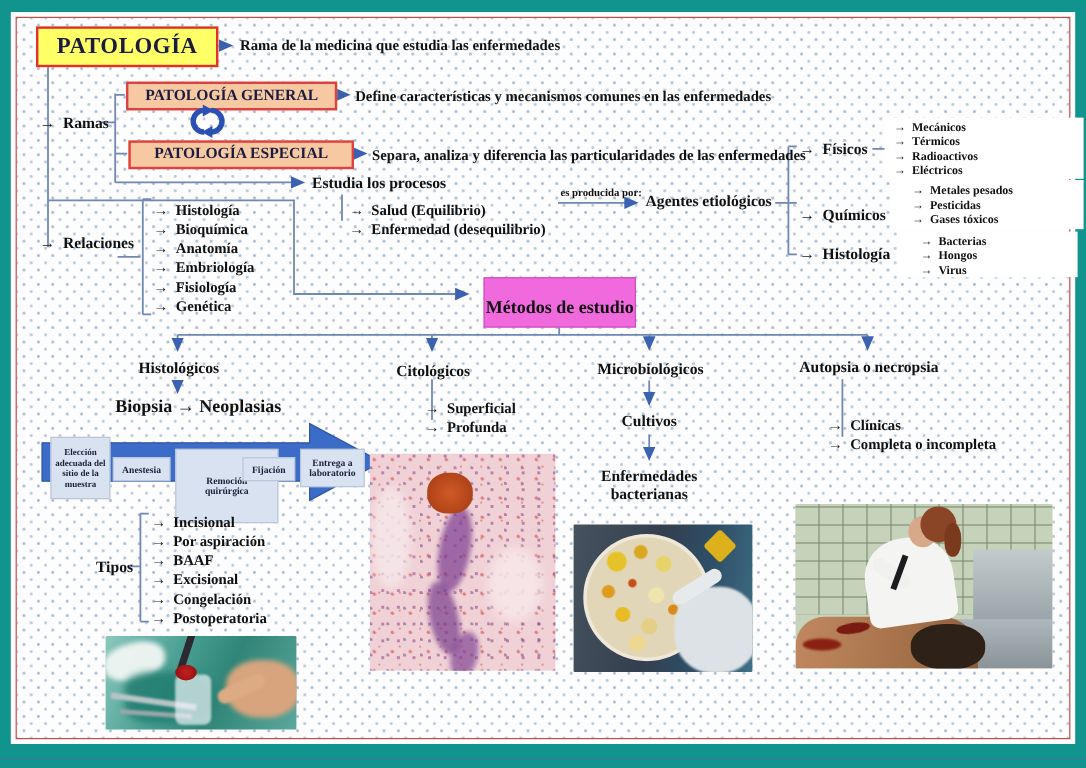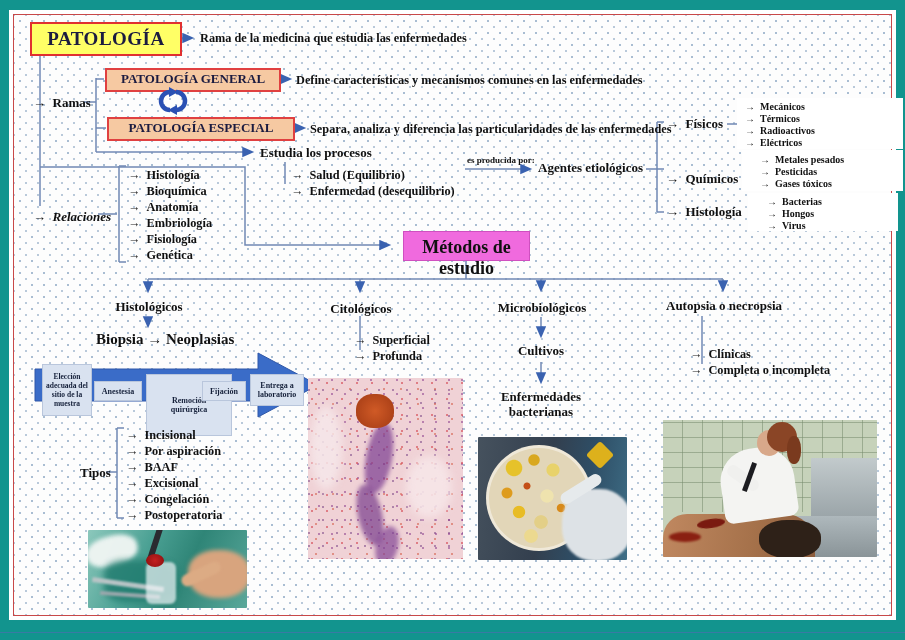--- a/index.html
+++ b/index.html
@@ -19,21 +19,21 @@
   .t{font-weight:bold;color:#101010;line-height:1.15;}
   .navy{color:#1b1b40;}
   .s13{font-size:13px;}
   .s12{font-size:12.3px;}
   .s15{font-size:15px;}
   .sub{font-size:10px;}
   .ap::before{content:"\2192\00a0\00a0";color:#151515;}
   .ybox{background:#ffff66;border:2px solid #e03030;text-align:center;
         font-size:19px;letter-spacing:.5px;padding-top:4px;}
   .obox{background:#f6c9a2;border:2px solid #e04040;text-align:center;padding-top:2px;}
-  .pbox{background:#f06ade;border:1px solid #cf4fc0;text-align:center;padding-top:5px;font-size:18px;}
+  .pbox{background:#f06ade;border:1px solid #cf4fc0;text-align:center;padding-top:17px;font-size:15px;}
   .wbox{background:#ffffff;}
   .step{background:#d9e2f0;border:1px solid #b9c6dc;color:#15203a;font-weight:bold;
         font-family:"Liberation Serif",serif;text-align:center;display:flex;
         align-items:center;justify-content:center;}
   .photo{overflow:hidden;border-radius:1px;}
   .ph{position:absolute;}
   svg.overlay{position:absolute;left:0;top:0;z-index:1;pointer-events:none;}
   .node{z-index:2;}
 </style>
 </head>
@@ -119,21 +119,21 @@
   <div class="abs node t s13 ap" style="left:666px;top:172px;">Químicos</div>
   <div class="abs node t sub ap" style="left:760px;top:154px;">Metales pesados</div>
   <div class="abs node t sub ap" style="left:760px;top:166px;">Pesticidas</div>
   <div class="abs node t sub ap" style="left:760px;top:178px;">Gases tóxicos</div>
 
   <div class="abs node t s13 ap" style="left:666px;top:205px;">Histología</div>
   <div class="abs node t sub ap" style="left:767px;top:196px;">Bacterias</div>
   <div class="abs node t sub ap" style="left:767px;top:208px;">Hongos</div>
   <div class="abs node t sub ap" style="left:767px;top:220px;">Virus</div>
 
-  <div class="abs node t s13 ap" style="left:33px;top:210px;font-style:italic;">Relaciones</div>
+  <div class="abs node t s13 ap" style="left:33px;top:196px;">Relaciones</div>
   <div class="abs node t s12 ap" style="left:128px;top:168px;">Histología</div>
   <div class="abs node t s12 ap" style="left:128px;top:184px;">Bioquímica</div>
   <div class="abs node t s12 ap" style="left:128px;top:200px;">Anatomía</div>
   <div class="abs node t s12 ap" style="left:128px;top:216px;">Embriología</div>
   <div class="abs node t s12 ap" style="left:128px;top:232px;">Fisiología</div>
   <div class="abs node t s12 ap" style="left:128px;top:248px;">Genética</div>
 
   <div class="abs node pbox t" style="left:403px;top:231px;width:125px;height:23px;">Métodos de estudio</div>
 
   <div class="abs node t s13" style="left:103px;top:300px;width:92px;text-align:center;">Histológicos</div>

